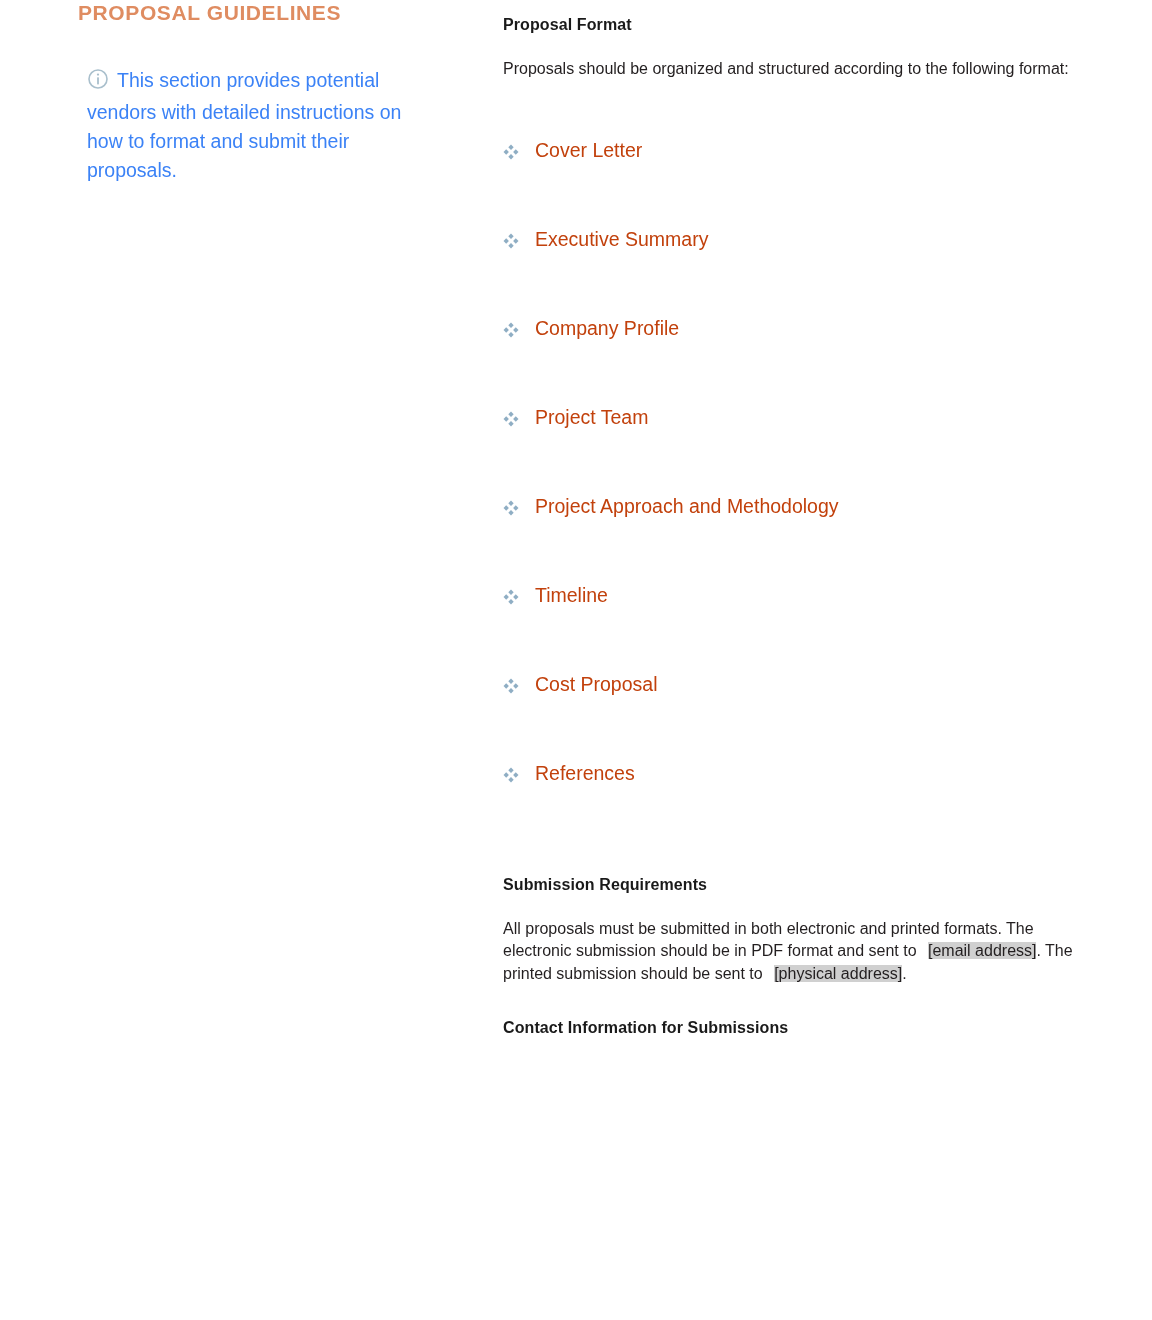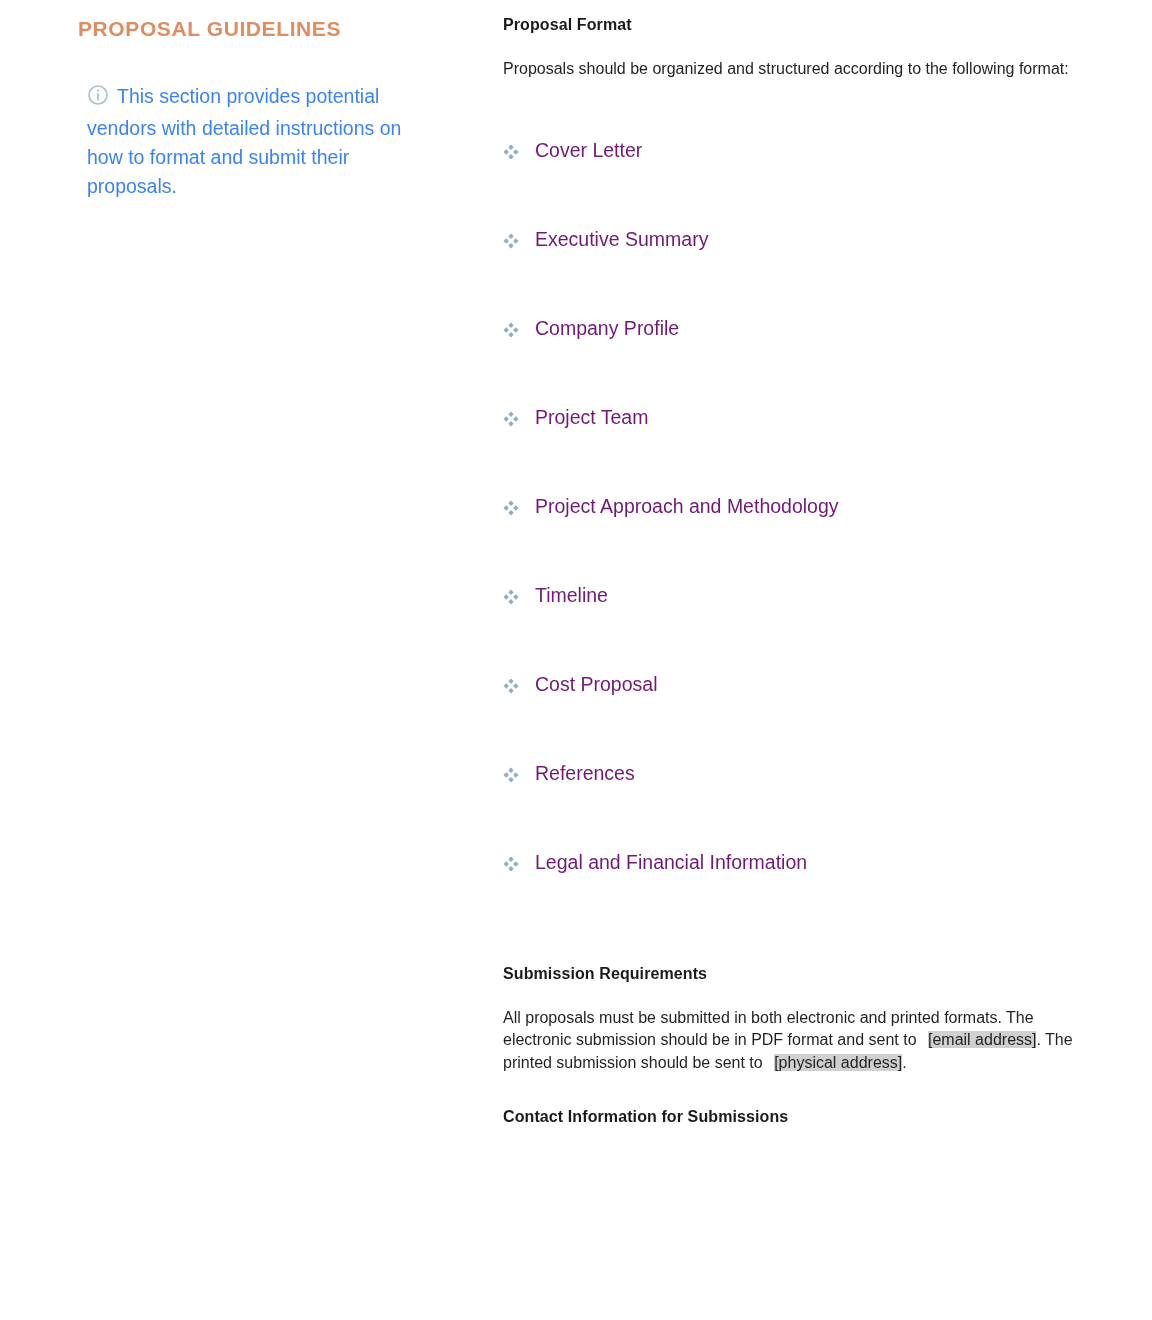--- a/index.html
+++ b/index.html
@@ -22,21 +22,21 @@
     left: 78px;
     top: 0;
     width: 340px;
   }
   .sidebar-heading {
     color: #df8c61;
     font-size: 21px;
     font-weight: bold;
     letter-spacing: 0.6px;
     margin: 0;
-    padding-top: 16px;
+    padding-top: 0;
     line-height: 1.2;
     white-space: nowrap;
   }
   .sidebar-note {
     margin: 9px;
     padding-top: 32px;
     font-size: 19.5px;
     line-height: 1.48;
     color: #3b82f6;
   }
@@ -79,21 +79,21 @@
     list-style: none;
     margin: 0;
     padding: 0;
   }
   .fmt-item {
     position: relative;
     height: 89px;
     padding-left: 32px;
     font-size: 19.5px;
     line-height: 1.2;
-    color: #701a75;
+    color: #c2410c;
   }
   .fmt-item:first-child { padding-top: 0; }
   .bullet-icon {
     position: absolute;
     left: 0;
     top: 3px;
     width: 16px;
     height: 16px;
   }
   .list-wrap { padding-top: 58px; }
@@ -168,26 +168,20 @@
               <rect x="1.3" y="6.1" width="3.8" height="3.8" transform="rotate(45 3.2 8)" fill="#8faec4"></rect>
               <rect x="10.9" y="6.1" width="3.8" height="3.8" transform="rotate(45 12.8 8)" fill="#8faec4"></rect>
               <rect x="6.1" y="10.9" width="3.8" height="3.8" transform="rotate(45 8 12.8)" fill="#8faec4"></rect>
             </svg></span><span>Cost Proposal</span></li>
         <li class="fmt-item"><span class="bullet-icon"><svg width="16" height="16" viewBox="0 0 16 16" aria-hidden="true">
               <rect x="6.1" y="1.3" width="3.8" height="3.8" transform="rotate(45 8 3.2)" fill="#8faec4"></rect>
               <rect x="1.3" y="6.1" width="3.8" height="3.8" transform="rotate(45 3.2 8)" fill="#8faec4"></rect>
               <rect x="10.9" y="6.1" width="3.8" height="3.8" transform="rotate(45 12.8 8)" fill="#8faec4"></rect>
               <rect x="6.1" y="10.9" width="3.8" height="3.8" transform="rotate(45 8 12.8)" fill="#8faec4"></rect>
             </svg></span><span>References</span></li>
-        <li class="fmt-item"><span class="bullet-icon"><svg width="16" height="16" viewBox="0 0 16 16" aria-hidden="true">
-              <rect x="6.1" y="1.3" width="3.8" height="3.8" transform="rotate(45 8 3.2)" fill="#8faec4"></rect>
-              <rect x="1.3" y="6.1" width="3.8" height="3.8" transform="rotate(45 3.2 8)" fill="#8faec4"></rect>
-              <rect x="10.9" y="6.1" width="3.8" height="3.8" transform="rotate(45 12.8 8)" fill="#8faec4"></rect>
-              <rect x="6.1" y="10.9" width="3.8" height="3.8" transform="rotate(45 8 12.8)" fill="#8faec4"></rect>
-            </svg></span><span>Legal and Financial Information</span></li>
       </ul>
   </div>
 
   <div class="section-gap-a">
     <h2 class="h-sub">Submission Requirements</h2>
 
     <p class="body-p">
       <span>All proposals must be submitted in both electronic and printed formats. The electronic submission should be in PDF format and sent to </span><span class="hl">[email address]</span><span>. The printed submission should be sent to </span><span class="hl">[physical address]</span><span>.</span>
     </p>
   </div>

